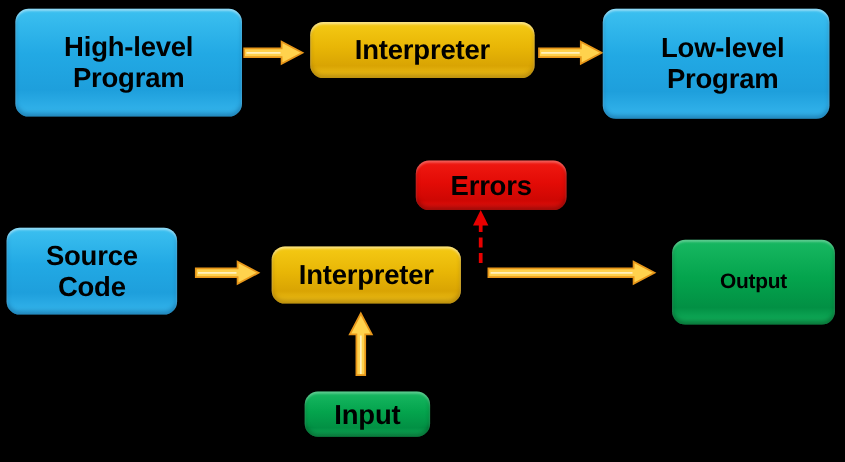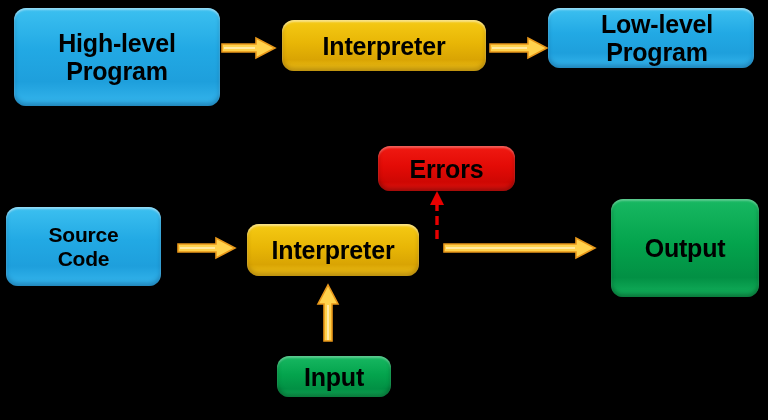--- a/index.html
+++ b/index.html
@@ -75,26 +75,26 @@
   
   .arrow {
     position: absolute;
     pointer-events: none;
   }
   .arrow svg { display: block; overflow: visible; }
 
   
   #node-high-level-program { left: 14px;  top: 8px;   width: 206px; height: 98px; font-size: 25px; }
   #node-interpreter-top    { left: 282px; top: 20px;  width: 204px; height: 51px; font-size: 25px; }
-  #node-low-level-program  { left: 548px; top: 8px;   width: 206px; height: 60px; font-size: 25px; padding-left: 12px; }
+  #node-low-level-program  { left: 548px; top: 8px;   width: 206px; height: 100px; font-size: 25px; padding-left: 12px; }
 
-  #node-source-code        { left: 6px;   top: 207px; width: 155px; height: 79px; font-size: 21px; }
+  #node-source-code        { left: 6px;   top: 207px; width: 155px; height: 79px; font-size: 25px; }
   #node-interpreter-bottom { left: 247px; top: 224px; width: 172px; height: 52px; font-size: 25px; }
   #node-errors             { left: 378px; top: 146px; width: 137px; height: 45px; font-size: 25px; }
-  #node-output             { left: 611px; top: 199px; width: 148px; height: 98px; font-size: 25px; }
+  #node-output             { left: 611px; top: 218px; width: 148px; height: 77px; font-size: 19px; }
   #node-input              { left: 277px; top: 356px; width: 114px; height: 41px; font-size: 25px; }
 
   #arrow-hl-to-interp   { left: 222px; top: 36px;  width: 54px;  height: 24px; }
   #arrow-interp-to-ll   { left: 490px; top: 36px;  width: 58px;  height: 24px; }
   #arrow-src-to-interp  { left: 178px; top: 236px; width: 58px;  height: 24px; }
   #arrow-interp-to-out  { left: 444px; top: 236px; width: 152px; height: 24px; }
   #arrow-interp-to-err  { left: 426px; top: 190px; width: 22px;  height: 50px; }
   #arrow-input-to-interp{ left: 316px; top: 284px; width: 24px;  height: 58px; }
 </style>
 </head>

